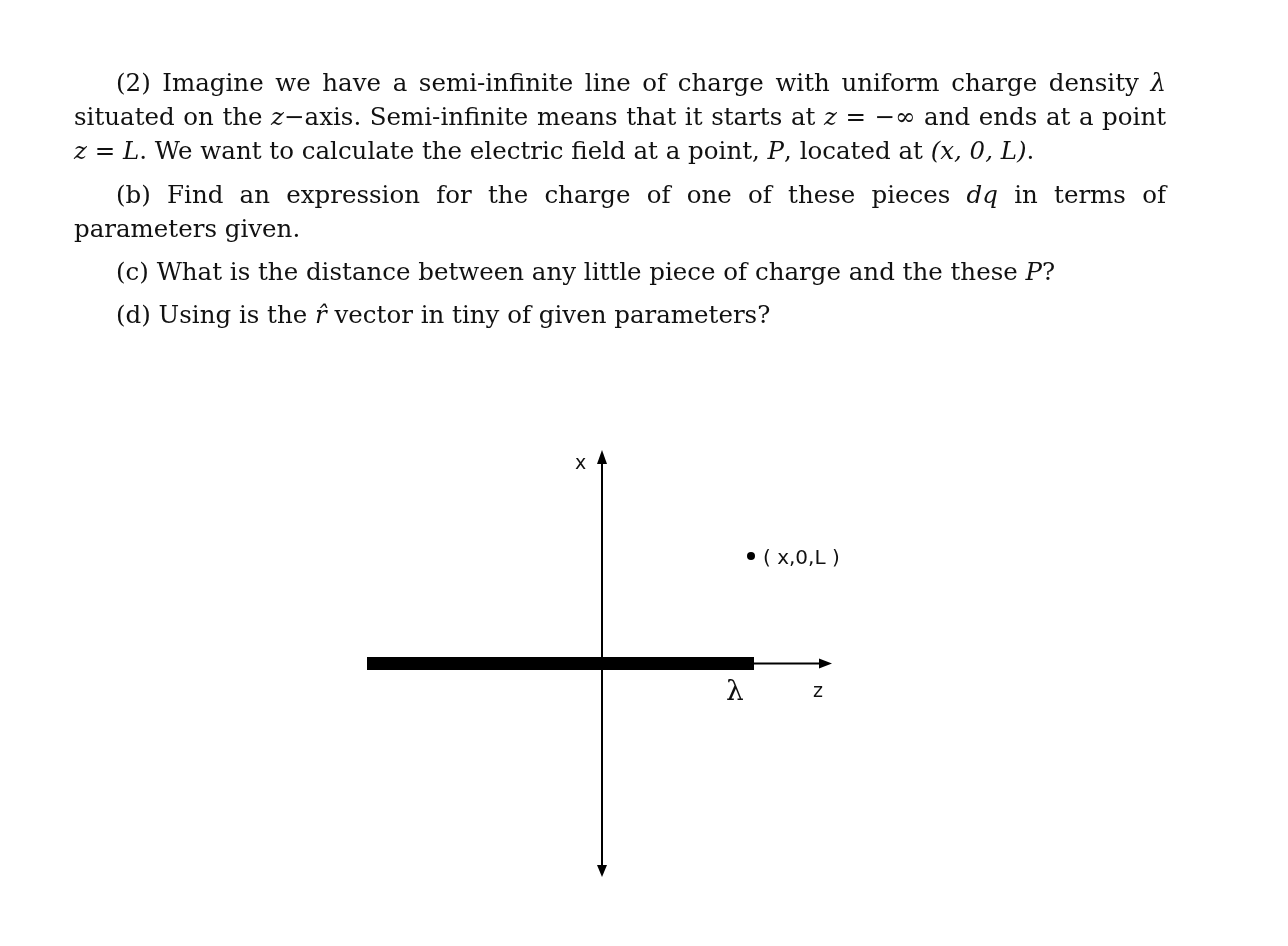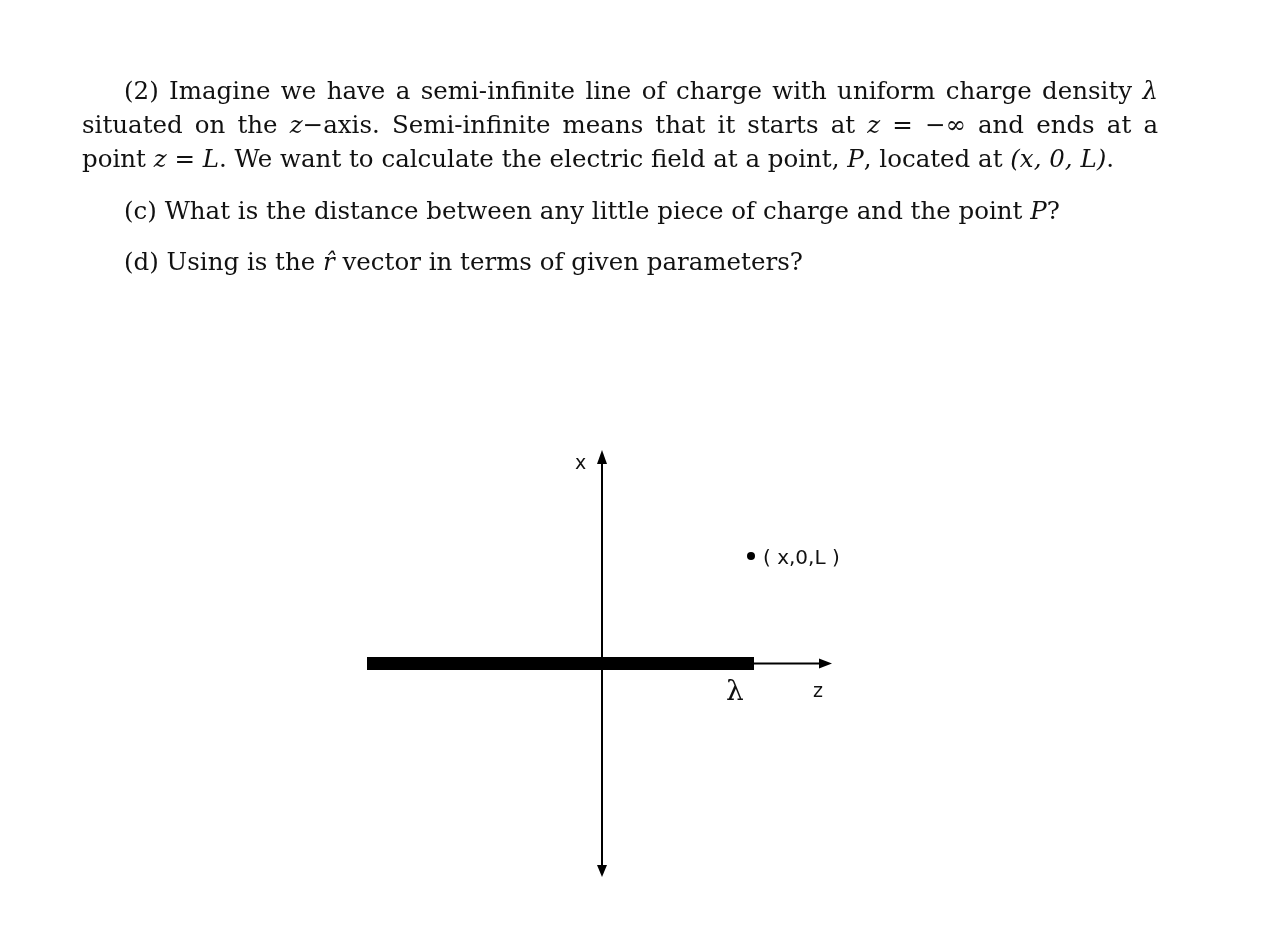--- a/index.html
+++ b/index.html
@@ -2,37 +2,38 @@
 <html><head>
 <meta charset="utf-8">
 <style>
   html, body { margin: 0; padding: 0; background: #ffffff; }
   body { width: 1288px; height: 946px; position: relative; overflow: hidden; color: #111; }
   .text-block {
     position: absolute; left: 65px; top: 57px; width: 1110px;
     font-family: "DejaVu Serif", "Liberation Serif", serif;
     font-size: 24.5px; line-height: 34.2px;
   }
-  .para { margin: 17px; text-align: justify; text-align-last: left; }
+  .para { margin: 9px; text-align: justify; text-align-last: left; }
   .indent { text-indent: 42px; }
   .math { font-style: italic; }
   .fig { position: absolute; left: 0; top: 0; width: 1288px; height: 946px; }
   .fig-label { font-family: "DejaVu Sans", "Liberation Sans", sans-serif; fill: #111; }
 </style>
 </head>
 <body>
 
 <div class="text-block">
   <p class="para indent"><span>(2)</span><span> Imagine we have a semi-infinite line of charge with uniform charge density </span><span class="math">λ</span><span> situated on the </span><span class="math">z</span><span>−axis. Semi-infinite means that it starts at </span><span class="math">z = −∞</span><span> and ends at a point </span><span class="math">z = L</span><span>. We want to calculate the electric field at a point, </span><span class="math">P</span><span>, located at </span><span class="math">(x, 0, L)</span><span>.</span></p>
 
 
+  <p class="para indent"><span>(b)</span><span> Find an expression for the charge of one of these pieces </span><span class="math">dq</span><span> in terms of parameters given.</span></p>
 
-  <p class="para indent"><span>(c)</span><span> What is the distance between any little piece of charge and the point </span><span class="math">P</span><span>?</span></p>
+  <p class="para indent"><span>(c)</span><span> What is the distance between any little piece of charge and the these </span><span class="math">P</span><span>?</span></p>
 
-  <p class="para indent"><span>(d)</span><span> Using is the </span><span class="math">r̂</span><span> vector in terms of given parameters?</span></p>
+  <p class="para indent"><span>(d)</span><span> Using is the </span><span class="math">r̂</span><span> vector in tiny of given parameters?</span></p>
 
 </div>
 
 <svg class="fig" viewBox="0 0 1288 946" xmlns="http://www.w3.org/2000/svg">
 
   <line x1="602" y1="462" x2="602" y2="866" stroke="#000" stroke-width="2"></line>
   <polygon points="602,450 597,464 607,464" fill="#000"></polygon>
   <polygon points="602,877 597,865 607,865" fill="#000"></polygon>
 
   <line x1="600" y1="663.5" x2="822" y2="663.5" stroke="#000" stroke-width="2"></line>

